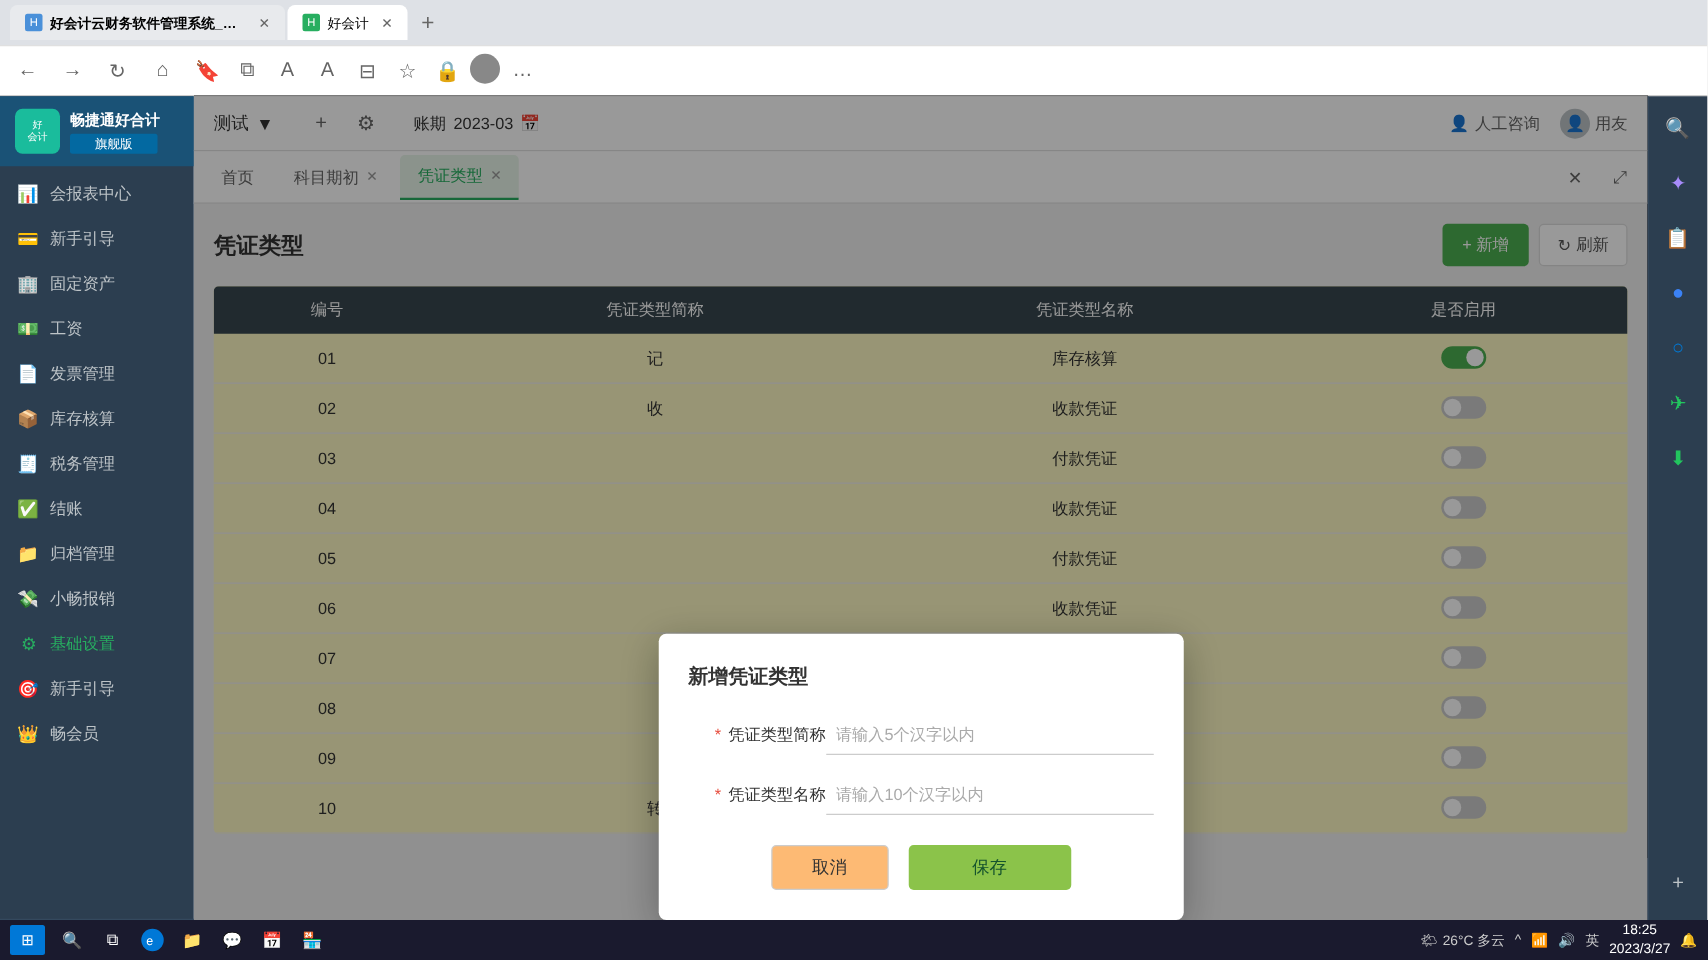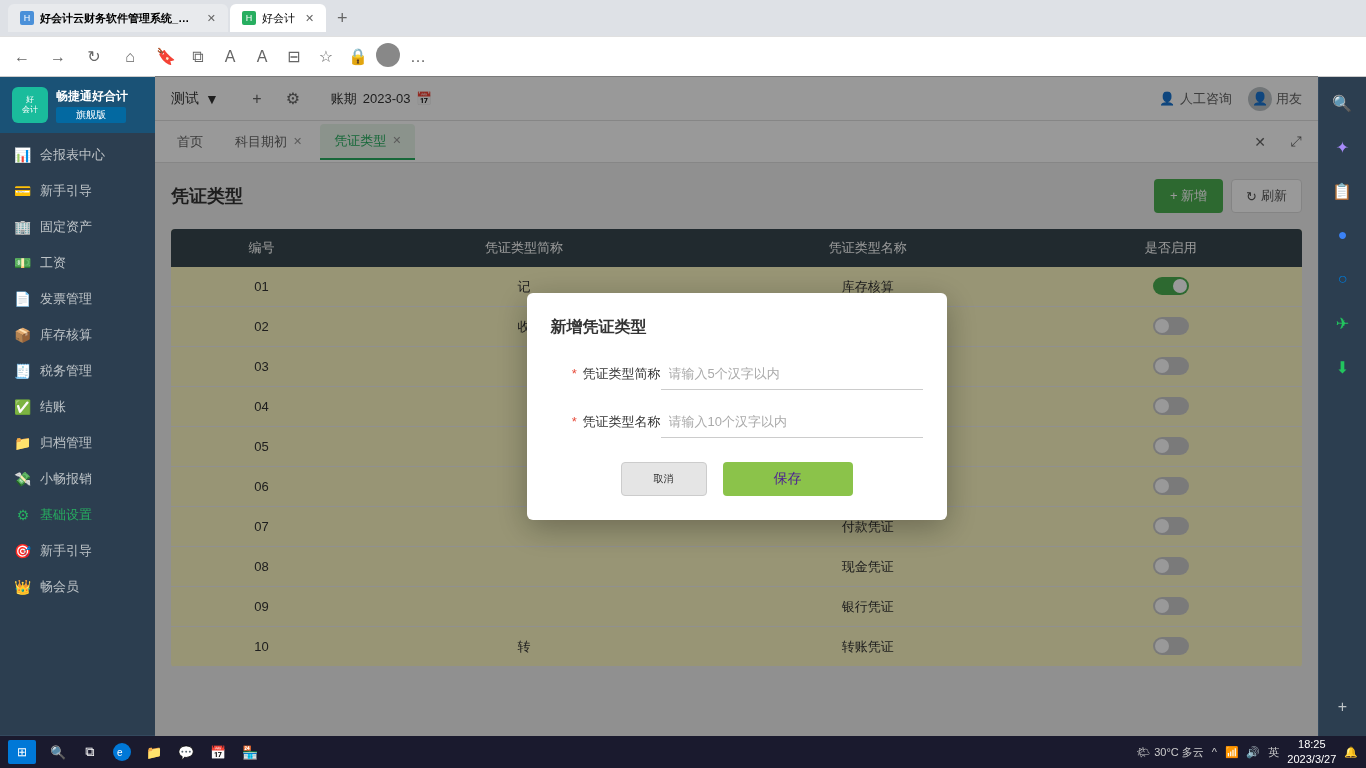--- a/index.html
+++ b/index.html
@@ -68,31 +68,31 @@
     .toggle { width: 36px; height: 18px; border-radius: 9px; display: inline-flex; align-items: center; cursor: pointer; position: relative; }
     .toggle.on { background: #4CAF50; justify-content: flex-end; padding-right: 2px; }
     .toggle.off { background: #ccc; justify-content: flex-start; padding-left: 2px; }
     .toggle-knob { width: 14px; height: 14px; border-radius: 50%; background: #fff; }
 
     
     .right-panel { width: 48px; background: #2c3e50; display: flex; flex-direction: column; align-items: center; padding: 8px 0; gap: 8px; border-left: 1px solid #34495e; }
     .right-panel-btn { width: 36px; height: 36px; display: flex; align-items: center; justify-content: center; color: #bdc3c7; cursor: pointer; border-radius: 4px; font-size: 16px; }
 
     
-    .modal-overlay { position: fixed; top: 76px; left: 155px; right: 48px; bottom: 32px; background: rgba(0,0,0,0.4); display: flex; align-items: center; justify-content: center; z-index: 100; }
+    .modal-overlay { position: fixed; top: 76px; left: 155px; right: 48px; bottom: 32px; background: rgba(0,0,0,0.4); display: flex; align-items: flex-end; justify-content: center; z-index: 100; }
     .modal { background: #fff; border-radius: 6px; padding: 24px; width: 420px; box-shadow: 0 8px 32px rgba(0,0,0,0.3); }
     .modal-title { font-size: 16px; font-weight: bold; color: #333; margin-bottom: 20px; }
     .form-row { display: flex; align-items: center; margin-bottom: 16px; }
     .form-label { width: 110px; text-align: right; font-size: 13px; color: #333; flex-shrink: 0; }
     .required-star { color: #e74c3c; margin-right: 2px; }
     .form-input { flex: 1; height: 32px; border: none; border-bottom: 1px solid #ccc; outline: none; font-size: 13px; padding: 0 8px; color: #333; background: transparent; }
     .form-input::placeholder { color: #aaa; }
     .modal-actions { display: flex; justify-content: center; gap: 16px; margin-top: 24px; }
-    .btn-cancel { background: #e5e5e5; color: #333; border: 1px solid #ccc; padding: 8px 32px; border-radius: 4px; cursor: pointer; font-size: 10px; }
-    .btn-save { background: #8bc34a; color: #4c1d95; border: none; padding: 8px 51px; border-radius: 4px; cursor: pointer; font-size: 14px; }
+    .btn-cancel { background: #fdba74; color: #333; border: 1px solid #ccc; padding: 8px 32px; border-radius: 4px; cursor: pointer; font-size: 14px; }
+    .btn-save { background: #8bc34a; color: #14532d; border: none; padding: 8px 51px; border-radius: 4px; cursor: pointer; font-size: 14px; }
 
     
     .taskbar { height: 32px; background: #1a1a2e; display: flex; align-items: center; padding: 0 8px; gap: 8px; position: fixed; bottom: 0; left: 0; right: 0; z-index: 200; }
     .taskbar-start { width: 28px; height: 24px; background: #0078d7; display: flex; align-items: center; justify-content: center; color: #fff; font-size: 12px; cursor: pointer; border-radius: 2px; }
     .taskbar-icons { display: flex; gap: 4px; align-items: center; }
     .taskbar-icon { width: 28px; height: 28px; display: flex; align-items: center; justify-content: center; cursor: pointer; border-radius: 4px; }
     .taskbar-right { margin-left: auto; display: flex; align-items: center; gap: 8px; color: #fff; font-size: 11px; }
     .taskbar-clock { text-align: center; line-height: 1.4; }
     .taskbar-systray { display: flex; align-items: center; gap: 4px; color: #ccc; font-size: 11px; }
   </style>
@@ -426,21 +426,21 @@
         </svg>
     </div>
     <div class="taskbar-icon" style="color:#f0c040;">📁</div>
     <div class="taskbar-icon" style="color:#2aae67;">💬</div>
     <div class="taskbar-icon" style="color:#e74c3c;">📅</div>
     <div class="taskbar-icon" style="color:#0078d7;">🏪</div>
   </div>
   <div class="taskbar-right">
     <div class="taskbar-systray">
       <span>🌤</span>
-      <span>30°C 多云</span>
+      <span>26°C 多云</span>
     </div>
     <span style="color:#ccc;">^</span>
     <span style="color:#ccc;">📶</span>
     <span style="color:#ccc;">🔊</span>
     <span style="color:#ccc;">英</span>
     <div class="taskbar-clock" style="color:#fff;">
       <div>18:25</div>
       <div>2023/3/27</div>
     </div>
     <span style="color:#ccc;">🔔</span>

